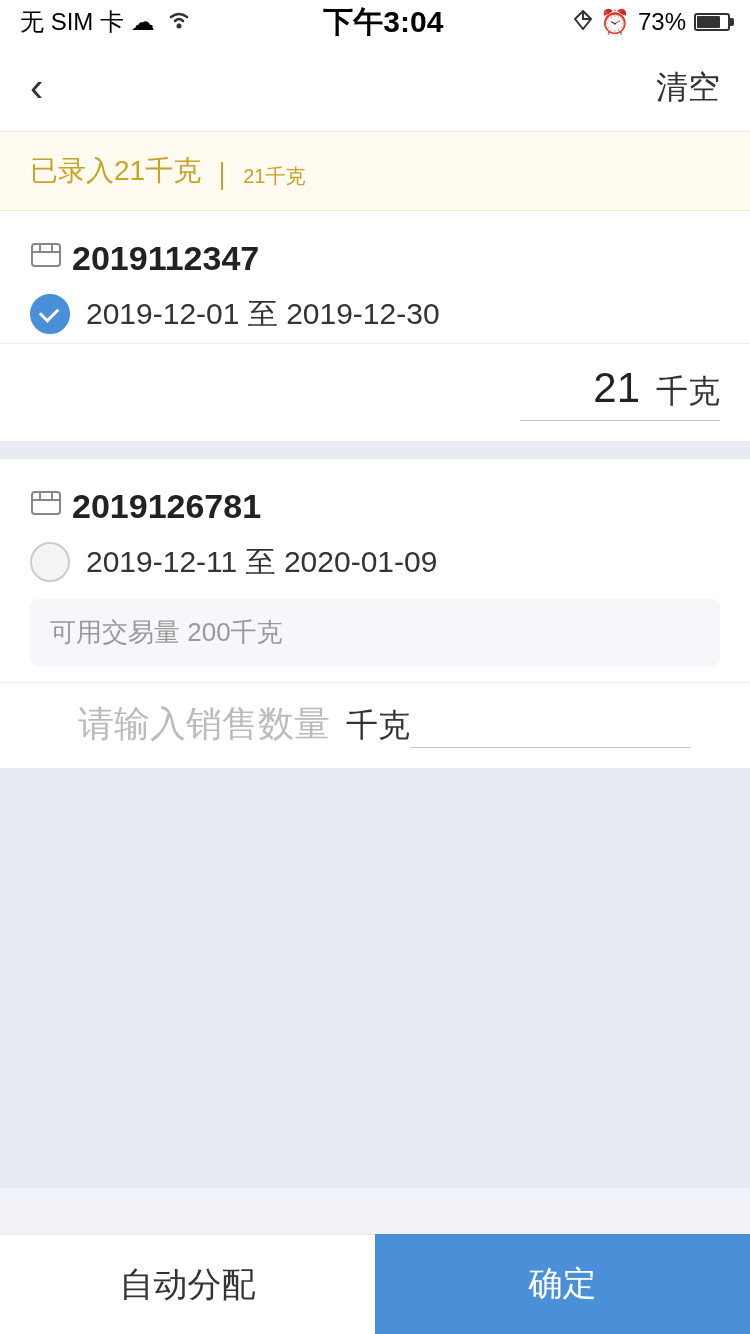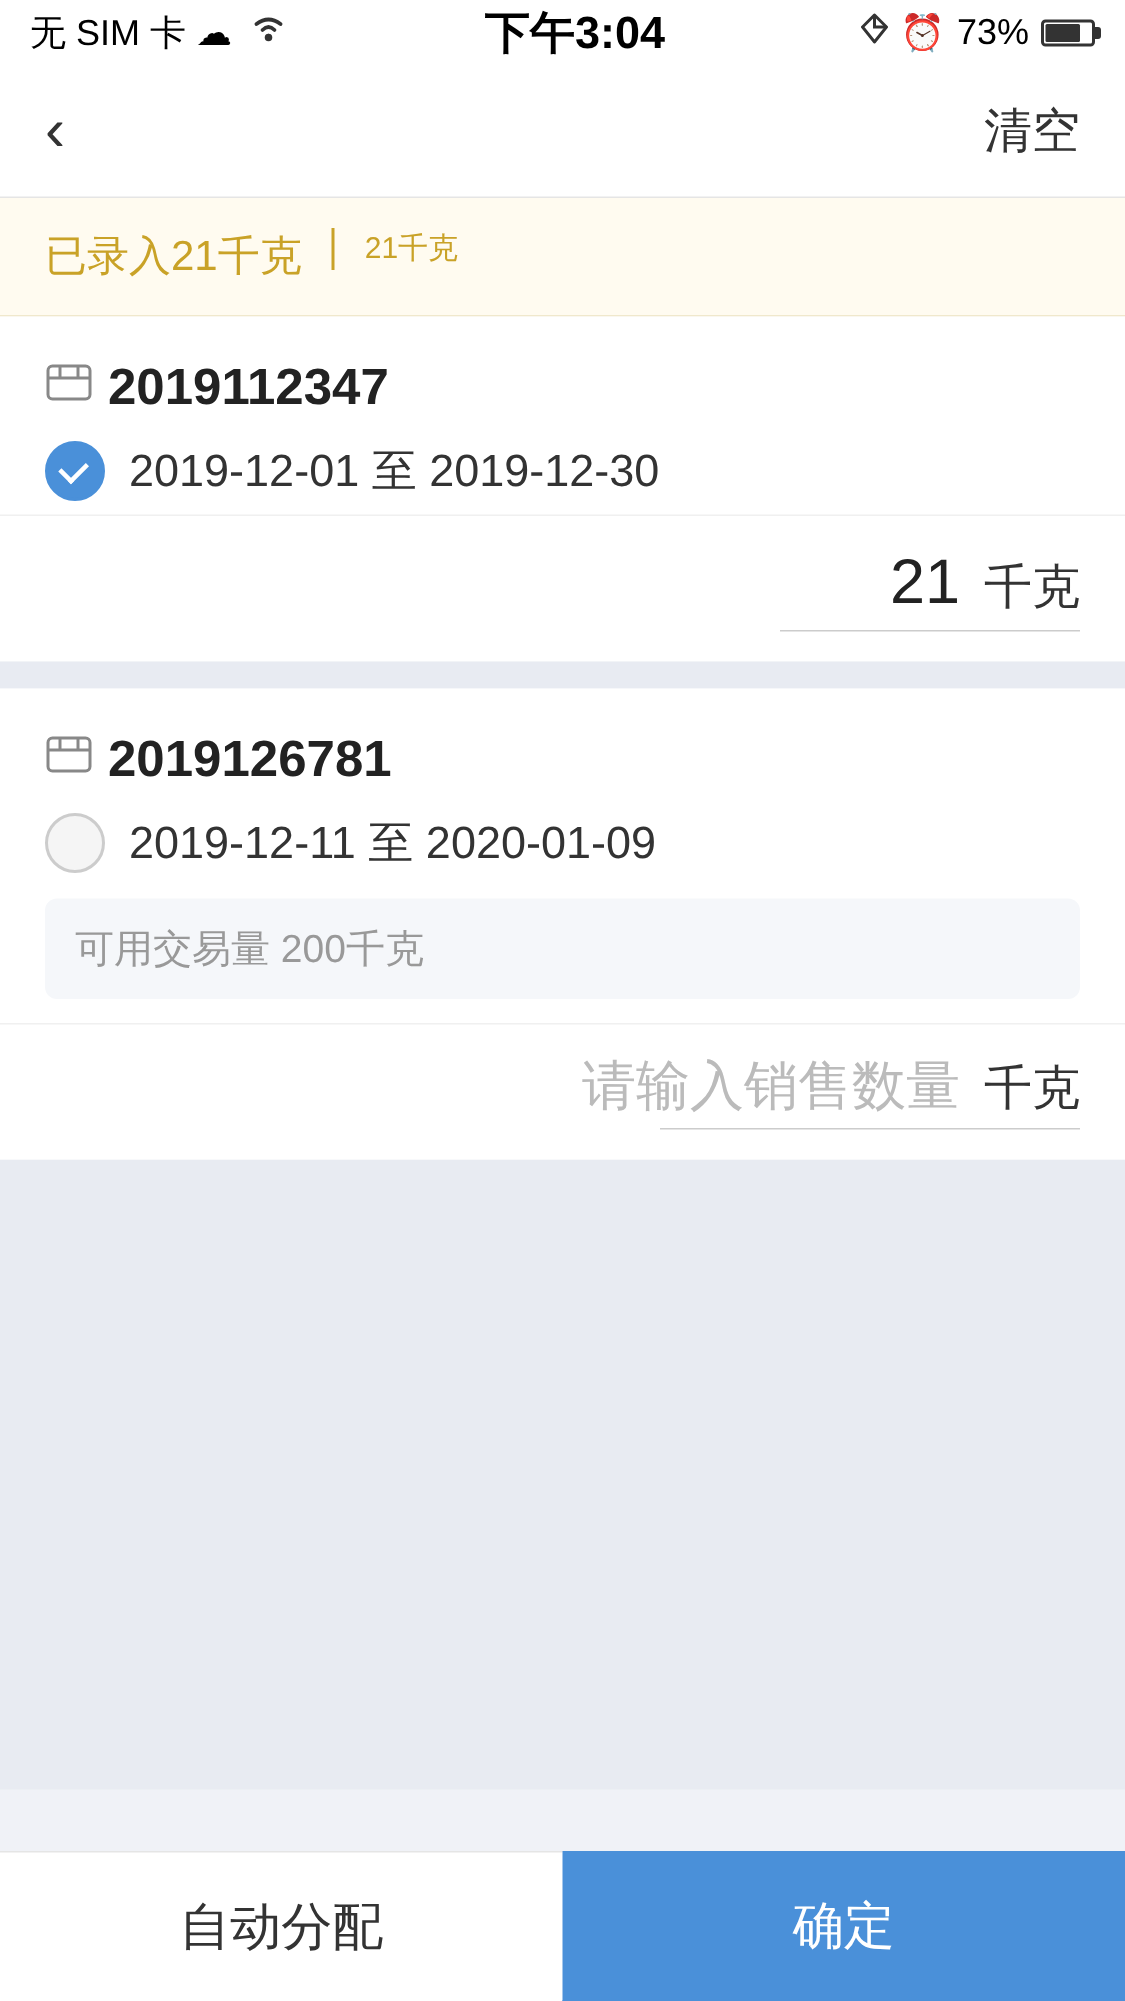--- a/index.html
+++ b/index.html
@@ -63,21 +63,21 @@
       font-size: 32px;
       color: #333;
       cursor: pointer;
     }
 
     
     .summary-banner {
       background: #fffbf0;
       padding: 20px 30px;
       display: flex;
-      align-items: flex-start;
+      align-items: flex-end;
       gap: 20px;
       border-bottom: 1px solid #f0e8cc;
     }
     .summary-label {
       color: #c9a227;
       font-size: 28px;
     }
     .summary-divider {
       width: 2px;
       height: 28px;
@@ -359,21 +359,21 @@
   </div>
   <div class="batch-date-row">
     <div class="radio-circle"></div>
     <span class="batch-date">2019-12-11 至 2020-01-09</span>
   </div>
   <div class="batch-avail-row">
     <span class="batch-avail-text">可用交易量 200千克</span>
   </div>
 
   <div class="quantity-input-row">
-    <div style="display:flex; flex-direction:column; align-items:flex-end; flex:1;">
+    <div style="display:flex; flex-direction:row; align-items:flex-end; flex:1;">
       <div style="display:flex; align-items:baseline; gap:16px; justify-content:flex-end;">
         <input type="text" class="quantity-input" placeholder="请输入销售数量" style="">
         <span class="quantity-unit">千克</span>
       </div>
       <div class="input-underline"></div>
     </div>
   </div>
 </div>
 
 <div class="empty-area"></div>

